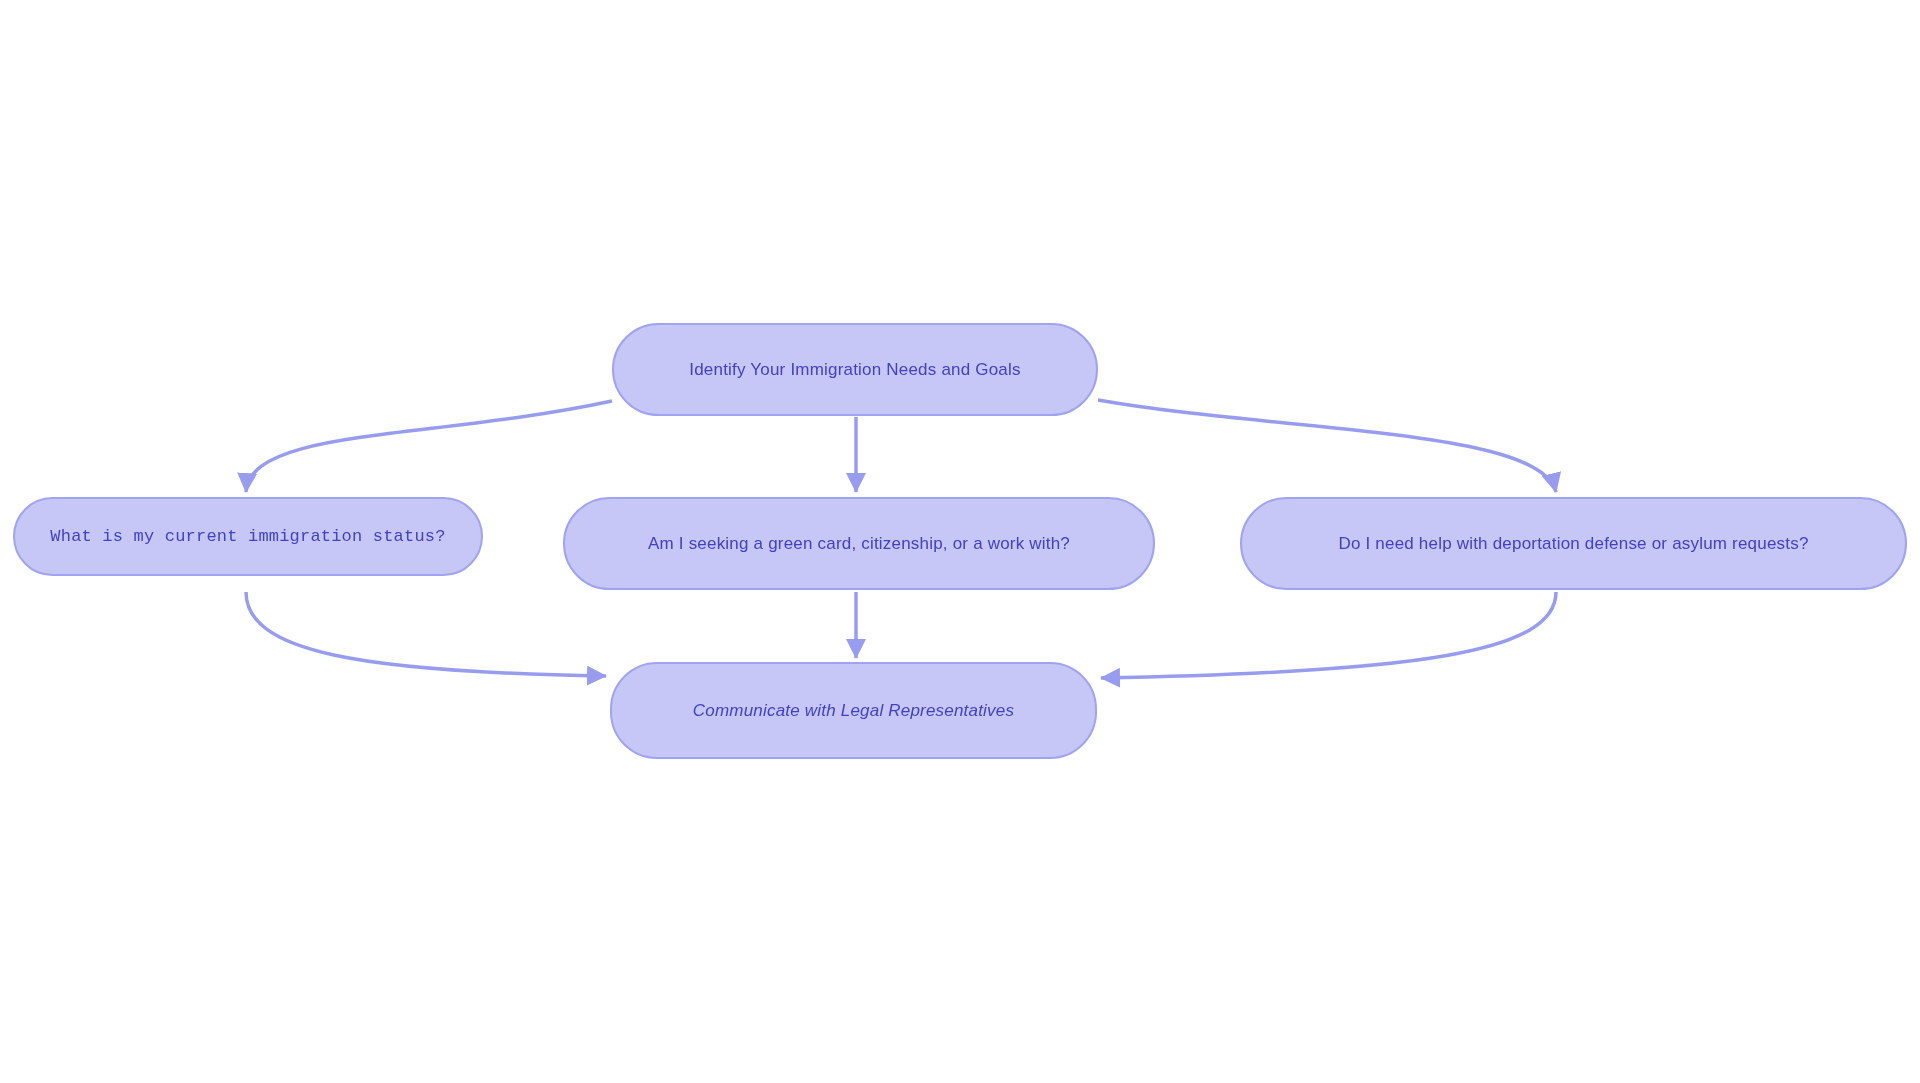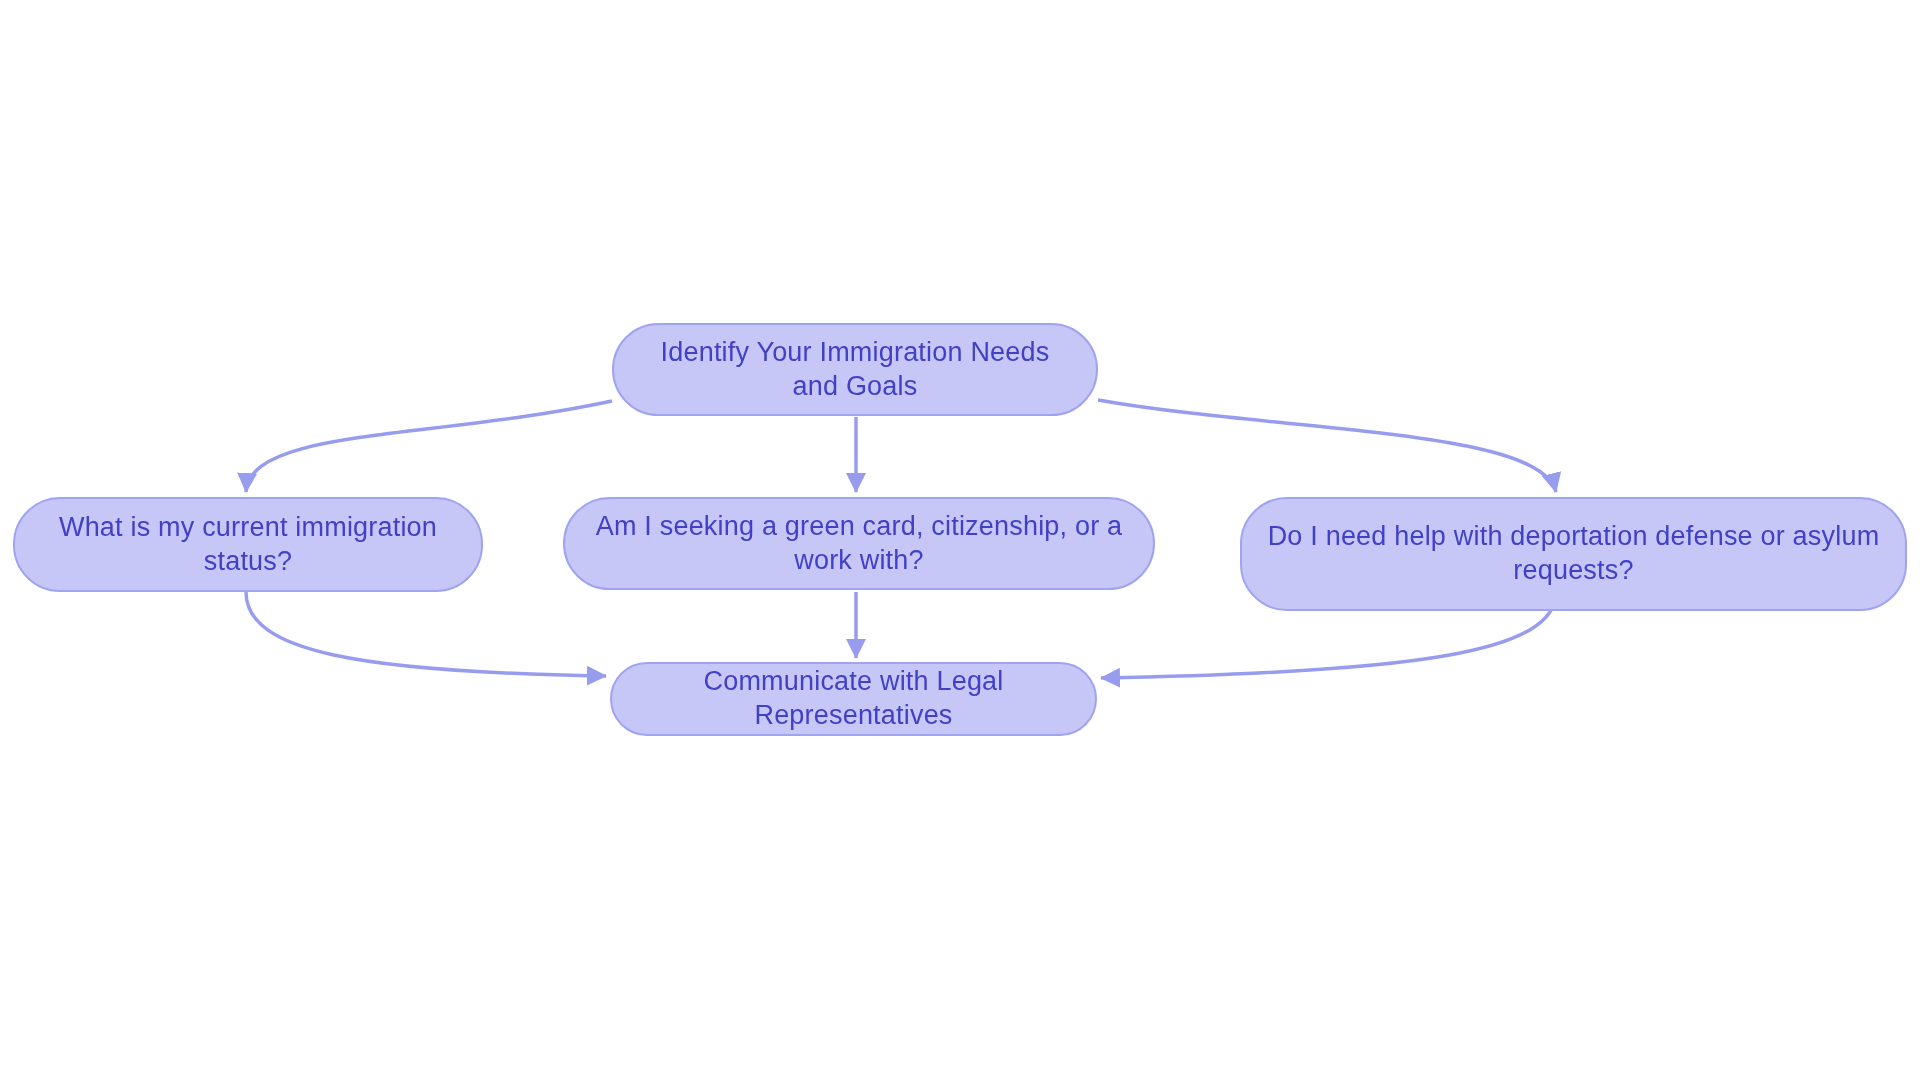--- a/index.html
+++ b/index.html
@@ -30,30 +30,30 @@
     fill:var(--arrow);
   }
   .node{
     position:absolute;
     display:flex;align-items:center;justify-content:center;
     text-align:center;
     background:var(--node-fill);
     border:2px solid var(--node-border);
     border-radius:47px;
     color:var(--node-text);
-    font-size:27px;
+    font-size:17px;
     letter-spacing:0.2px;
     line-height:1.25;
     padding:0 20px;
   }
   .node-root   {left:612px;  top:323px; width:486px; height:93px;}
-  .node-q1     {left:13px;   top:497px; width:470px; height:95px;}
+  .node-q1     {left:13px;   top:497px; width:470px; height:79px;font-family:Liberation Mono, monospace;}
   .node-q2     {left:563px;  top:497px; width:592px; height:93px;}
-  .node-q3     {left:1240px; top:497px; width:667px; height:114px;}
-  .node-final  {left:610px;  top:662px; width:487px; height:74px;}
+  .node-q3     {left:1240px; top:497px; width:667px; height:93px;}
+  .node-final  {left:610px;  top:662px; width:487px; height:97px;font-style:italic;}
 </style>
 </head>
 <body>
 
 <div class="canvas">
 
   <svg class="edges" viewBox="0 0 1920 1083" xmlns="http://www.w3.org/2000/svg">
     <defs>
       <marker id="arrow" markerUnits="userSpaceOnUse" markerWidth="24" markerHeight="24" refX="19" refY="10" orient="auto">
         <path class="arrowhead" d="M 0 0 L 20 10 L 0 20 Z"></path>

